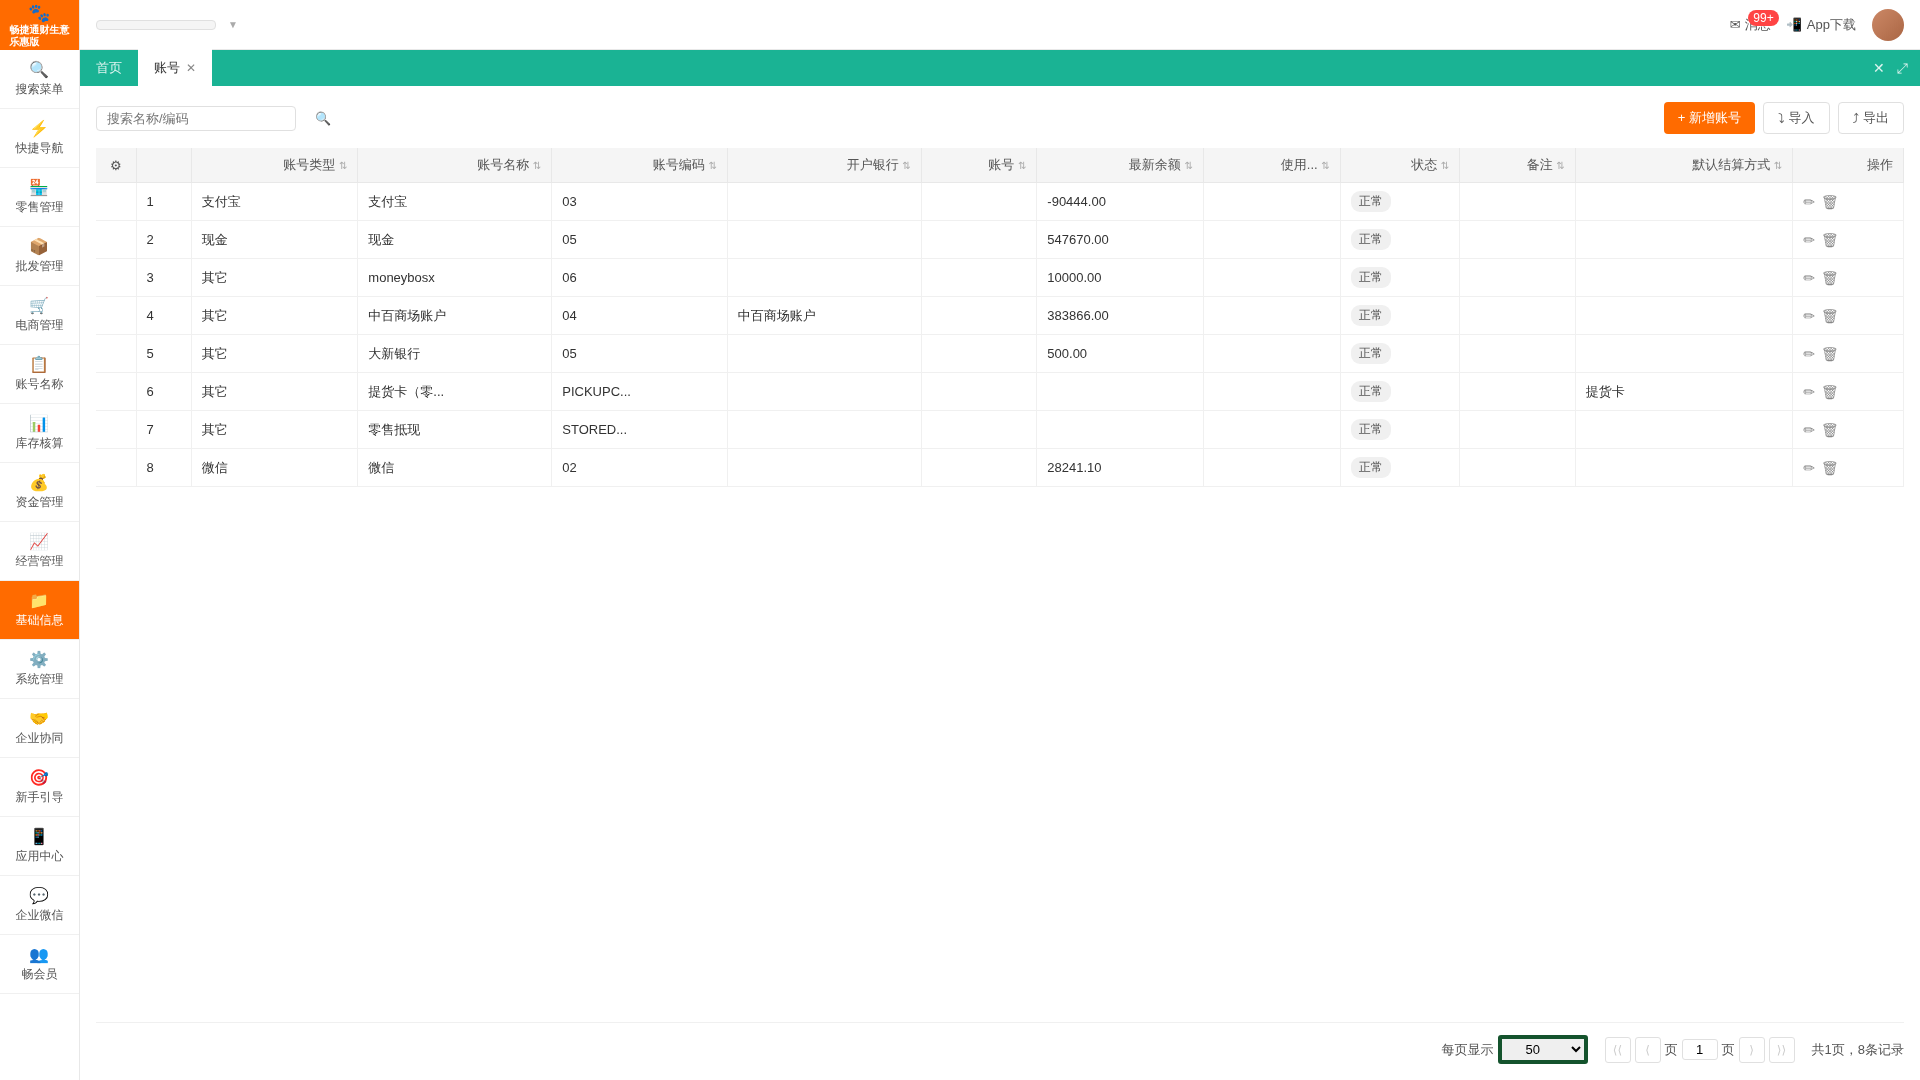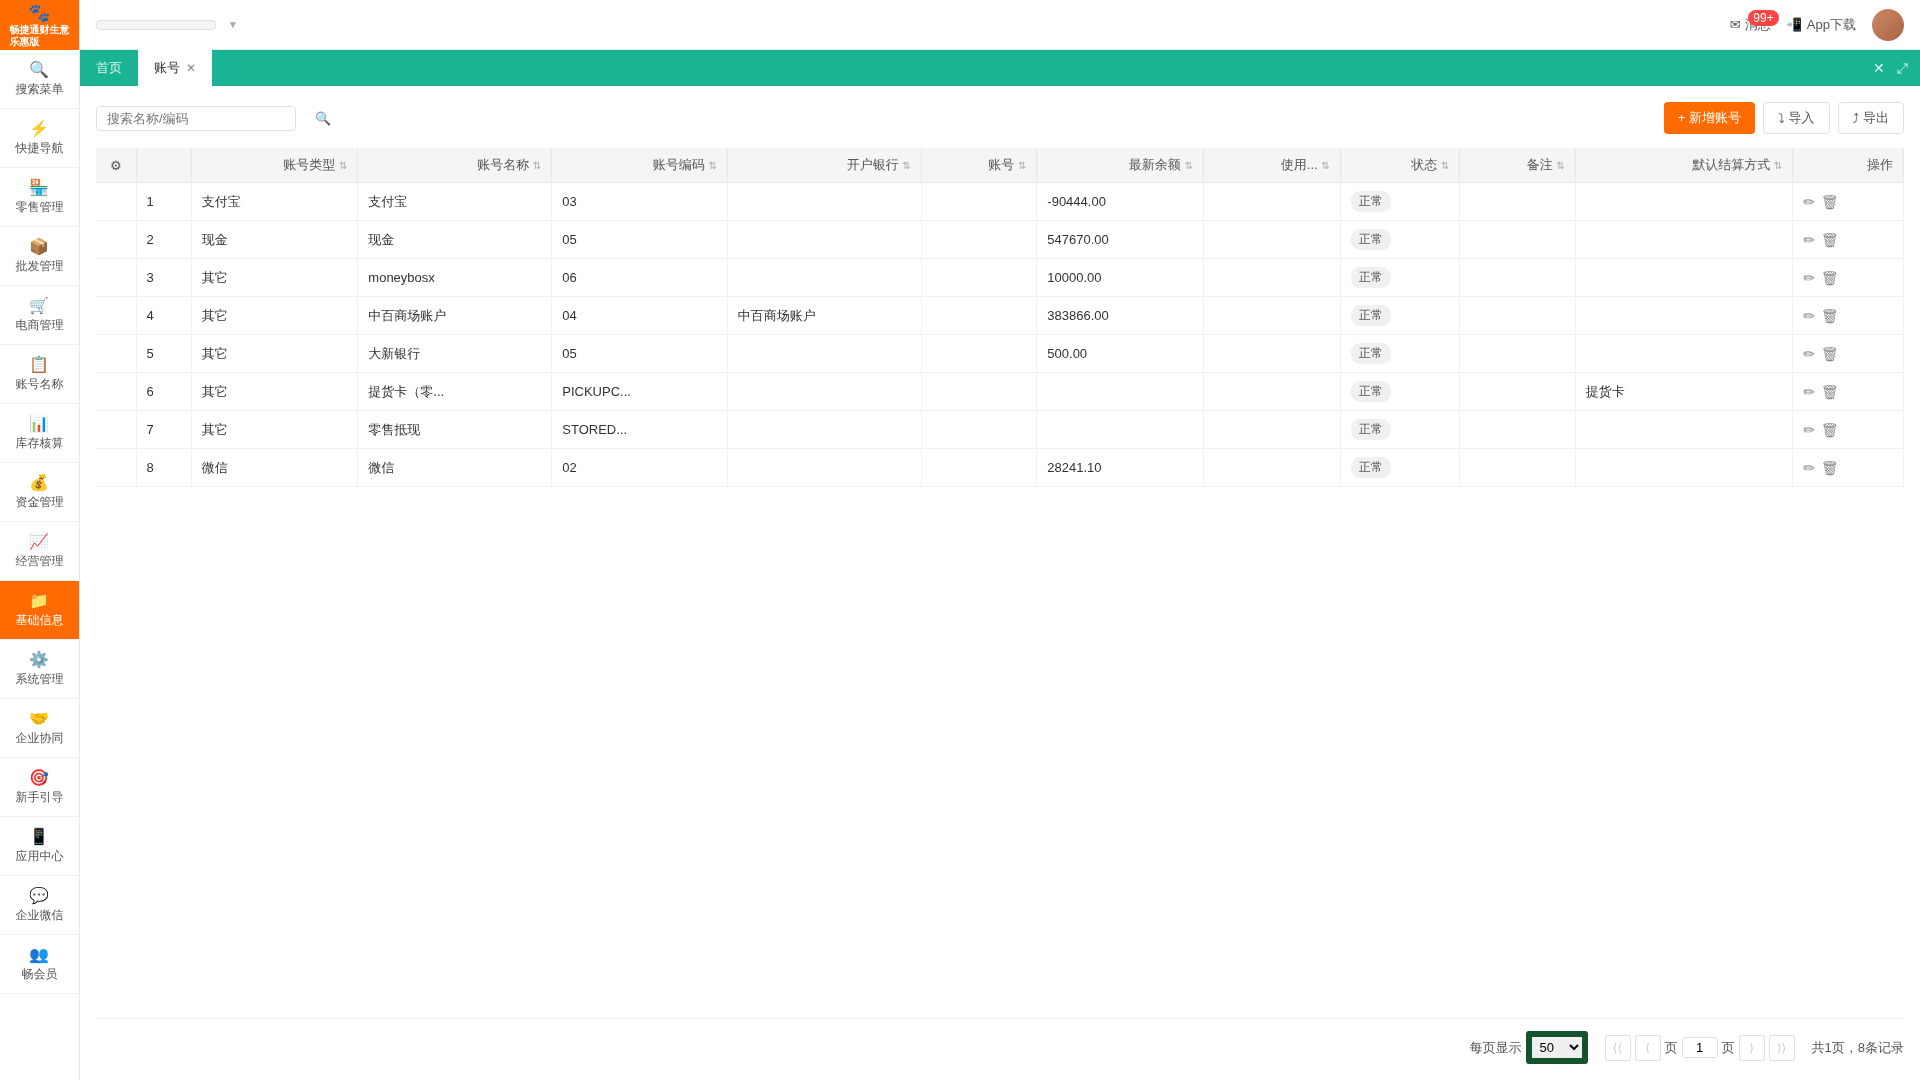--- a/index.html
+++ b/index.html
@@ -278,23 +278,23 @@
       color: #555;
       border-top: 1px solid #f0f0f0;
       margin-top: 8px;
     }
     .pagination .page-size-select {
       display: flex;
       align-items: center;
       gap: 4px;
     }
     .pagination select {
-      border: 6px solid #14532d;
+      border: 4px solid #14532d;
       border-radius: 3px;
-      padding: 2px 4px;
+      padding: 2px 20px;
       font-size: 13px;
     }
     .pagination-btns {
       display: flex;
       align-items: center;
       gap: 4px;
     }
     .pg-btn {
       width: 26px;
       height: 26px;

